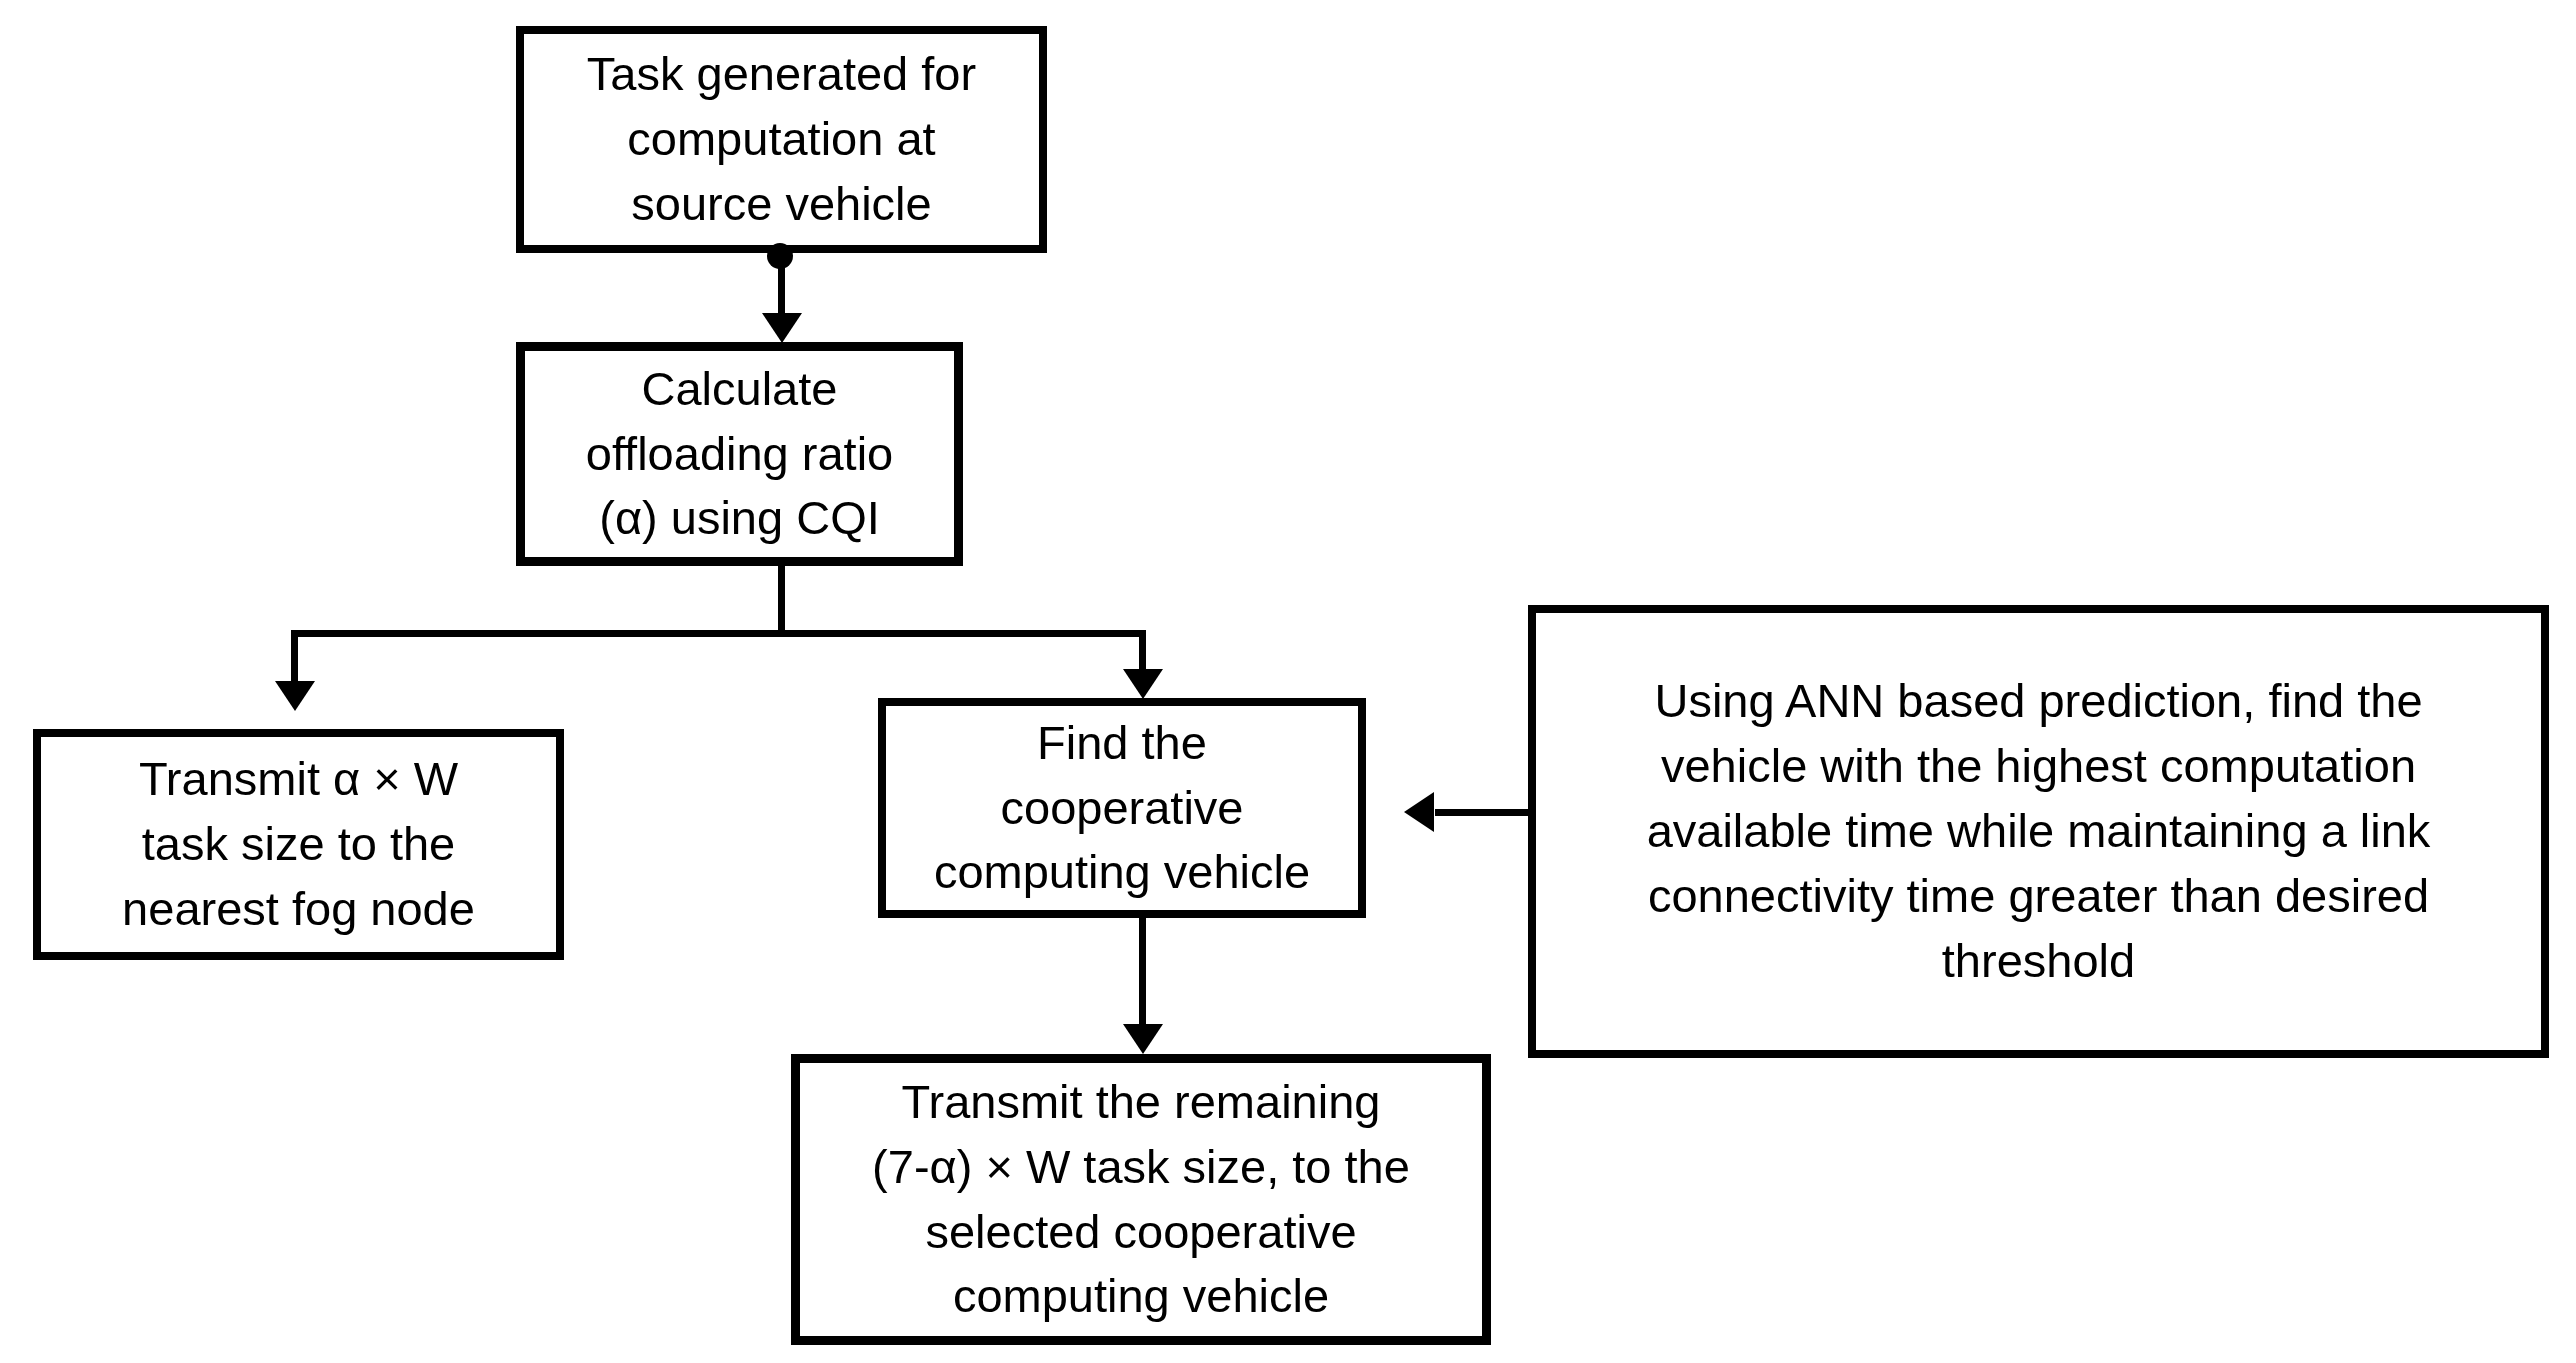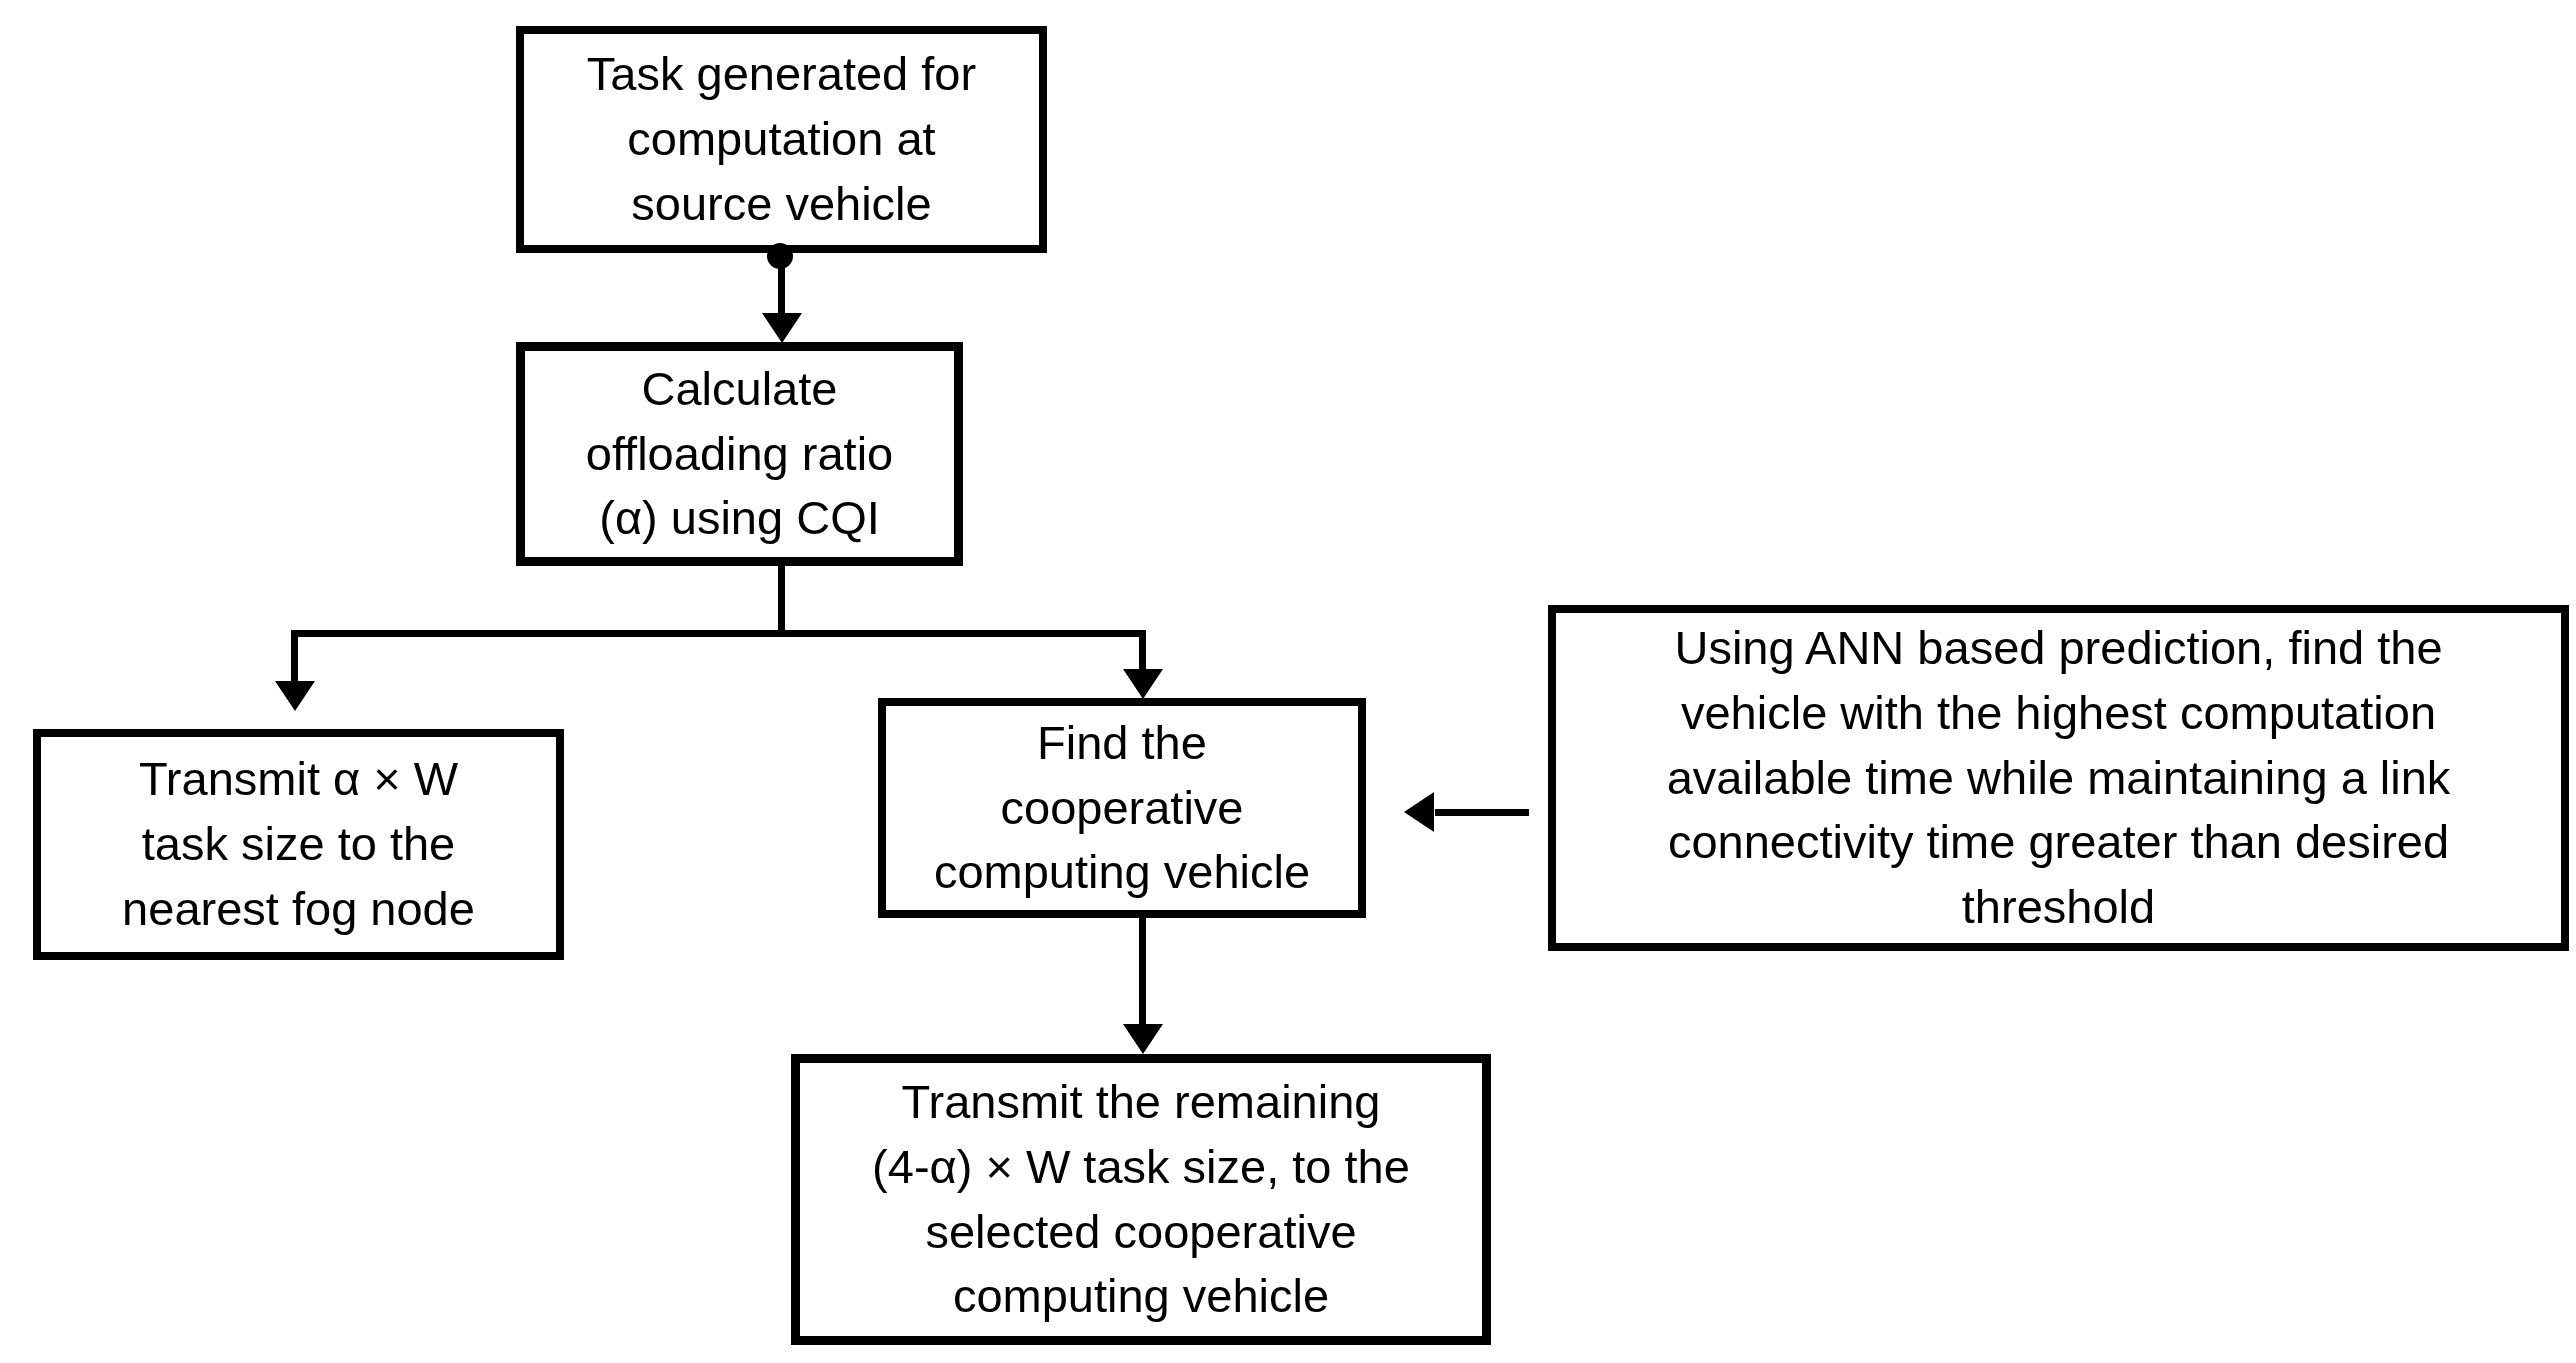--- a/index.html
+++ b/index.html
@@ -86,31 +86,31 @@
   <div class="arrow-down" style="left:1123px; top:669px;"></div>
 
   <div class="box" style="left:33px; top:711px; width:531px; height:231px;margin-top:18px;">Transmit α × W
 task size to the
 nearest fog node</div>
 
   <div class="box" style="left:878px; top:698px; width:488px; height:220px;">Find the
 cooperative
 computing vehicle</div>
 
-  <div class="box" style="left:1528px; top:605px; width:1021px; height:346px;margin-left:20px;">Using ANN based prediction, find the
+  <div class="box" style="left:1528px; top:605px; width:1021px; height:453px;">Using ANN based prediction, find the
 vehicle with the highest computation
 available time while maintaining a link
 connectivity time greater than desired
 threshold</div>
 
   <div class="line" style="left:1435px; top:809px; width:94px; height:6.6px;"></div>
   <div class="arrow-left" style="left:1404px; top:792px;"></div>
 
   <div class="line" style="left:1139px; top:918px; width:6.6px; height:108px;"></div>
   <div class="arrow-down" style="left:1123px; top:1024px;"></div>
 
   <div class="box thick" style="left:791px; top:1054px; width:700px; height:291px;">Transmit the remaining
-(4-α) × W task size, to the
+(7-α) × W task size, to the
 selected cooperative
 computing vehicle</div>
 
 </div>
 
 
 </body></html>

